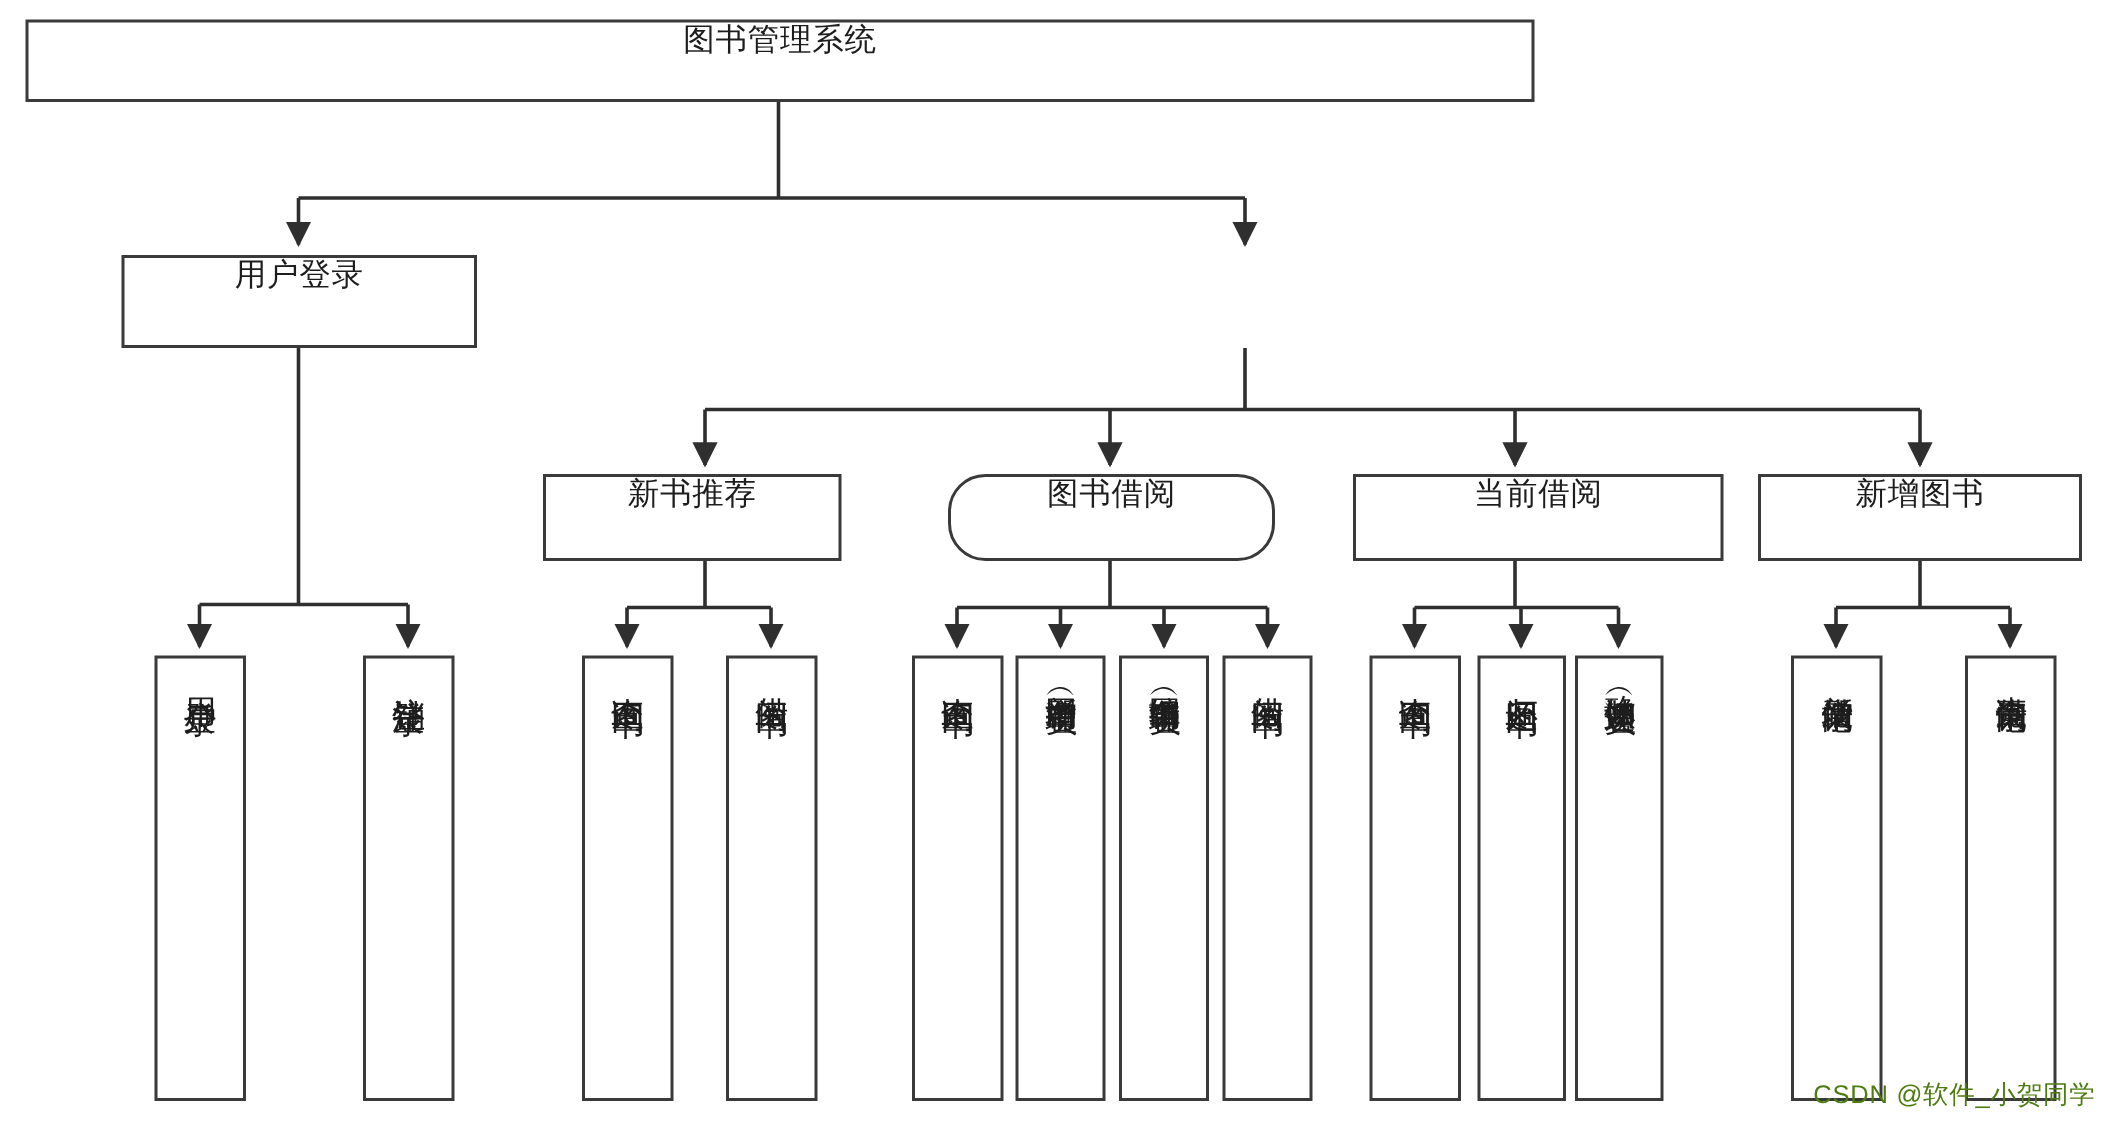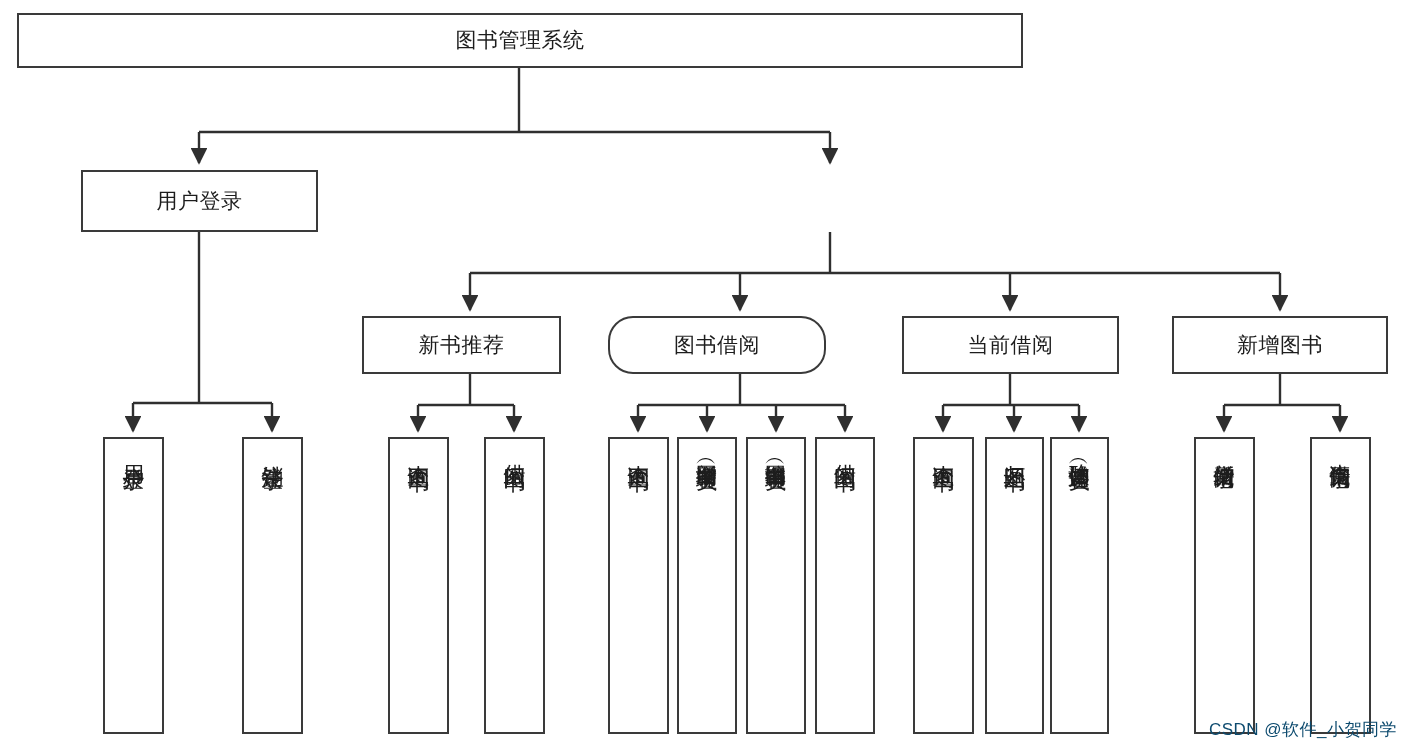--- a/index.html
+++ b/index.html
@@ -24,21 +24,21 @@
     width: 1405px;
     height: 747px;
     pointer-events: none;
   }
   .node {
     position: absolute;
     box-sizing: border-box;
     background: #ffffff;
     border: 2px solid #3a3a3a;
     display: flex;
-    align-items: center;
+    align-items: flex-start;
     justify-content: center;
     color: #1d1d1d;
   }
   .node .label {
     display: block;
     text-align: center;
     line-height: 1.18;
   }
   .node.horiz .label {
     font-size: 21px;
@@ -58,21 +58,21 @@
   }
   .node.vert.long .label {
     font-size: 21px;
     letter-spacing: 1px;
   }
   .watermark {
     position: absolute;
     right: 8px;
     bottom: 6px;
     font-size: 17px;
-    color: #0c4a6e;
+    color: #4d7c0f;
     letter-spacing: 0.5px;
     white-space: nowrap;
   }
 </style>
 </head>
 <body>
 
 <div id="canvas">
 
   <svg class="connectors" viewBox="0 0 1405 747" xmlns="http://www.w3.org/2000/svg">
@@ -129,24 +129,24 @@
     <span class="label">图书管理系统</span>
   </div>
 
   <div class="node horiz" style="left:81px; top:170px; width:237px; height:62px;">
     <span class="label">用户登录</span>
   </div>
 
   <div class="node horiz" style="left:362px; top:316px; width:199px; height:58px;">
     <span class="label">新书推荐</span>
   </div>
-  <div class="node horiz" style="left:608px; top:316px; width:218px; height:58px;border-radius:25px;">
+  <div class="node horiz" style="left:632px; top:316px; width:218px; height:58px;border-radius:25px;">
     <span class="label">图书借阅</span>
   </div>
-  <div class="node horiz" style="left:902px; top:316px; width:217px; height:58px;">
+  <div class="node horiz" style="left:902px; top:316px; width:247px; height:58px;">
     <span class="label">当前借阅</span>
   </div>
   <div class="node horiz" style="left:1172px; top:316px; width:216px; height:58px;">
     <span class="label">新增图书</span>
   </div>
 
   <div class="node vert" style="left:103px; top:437px; width:61px; height:297px;">
     <span class="label">用户登录</span>
   </div>
   <div class="node vert" style="left:242px; top:437px; width:61px; height:297px;">

